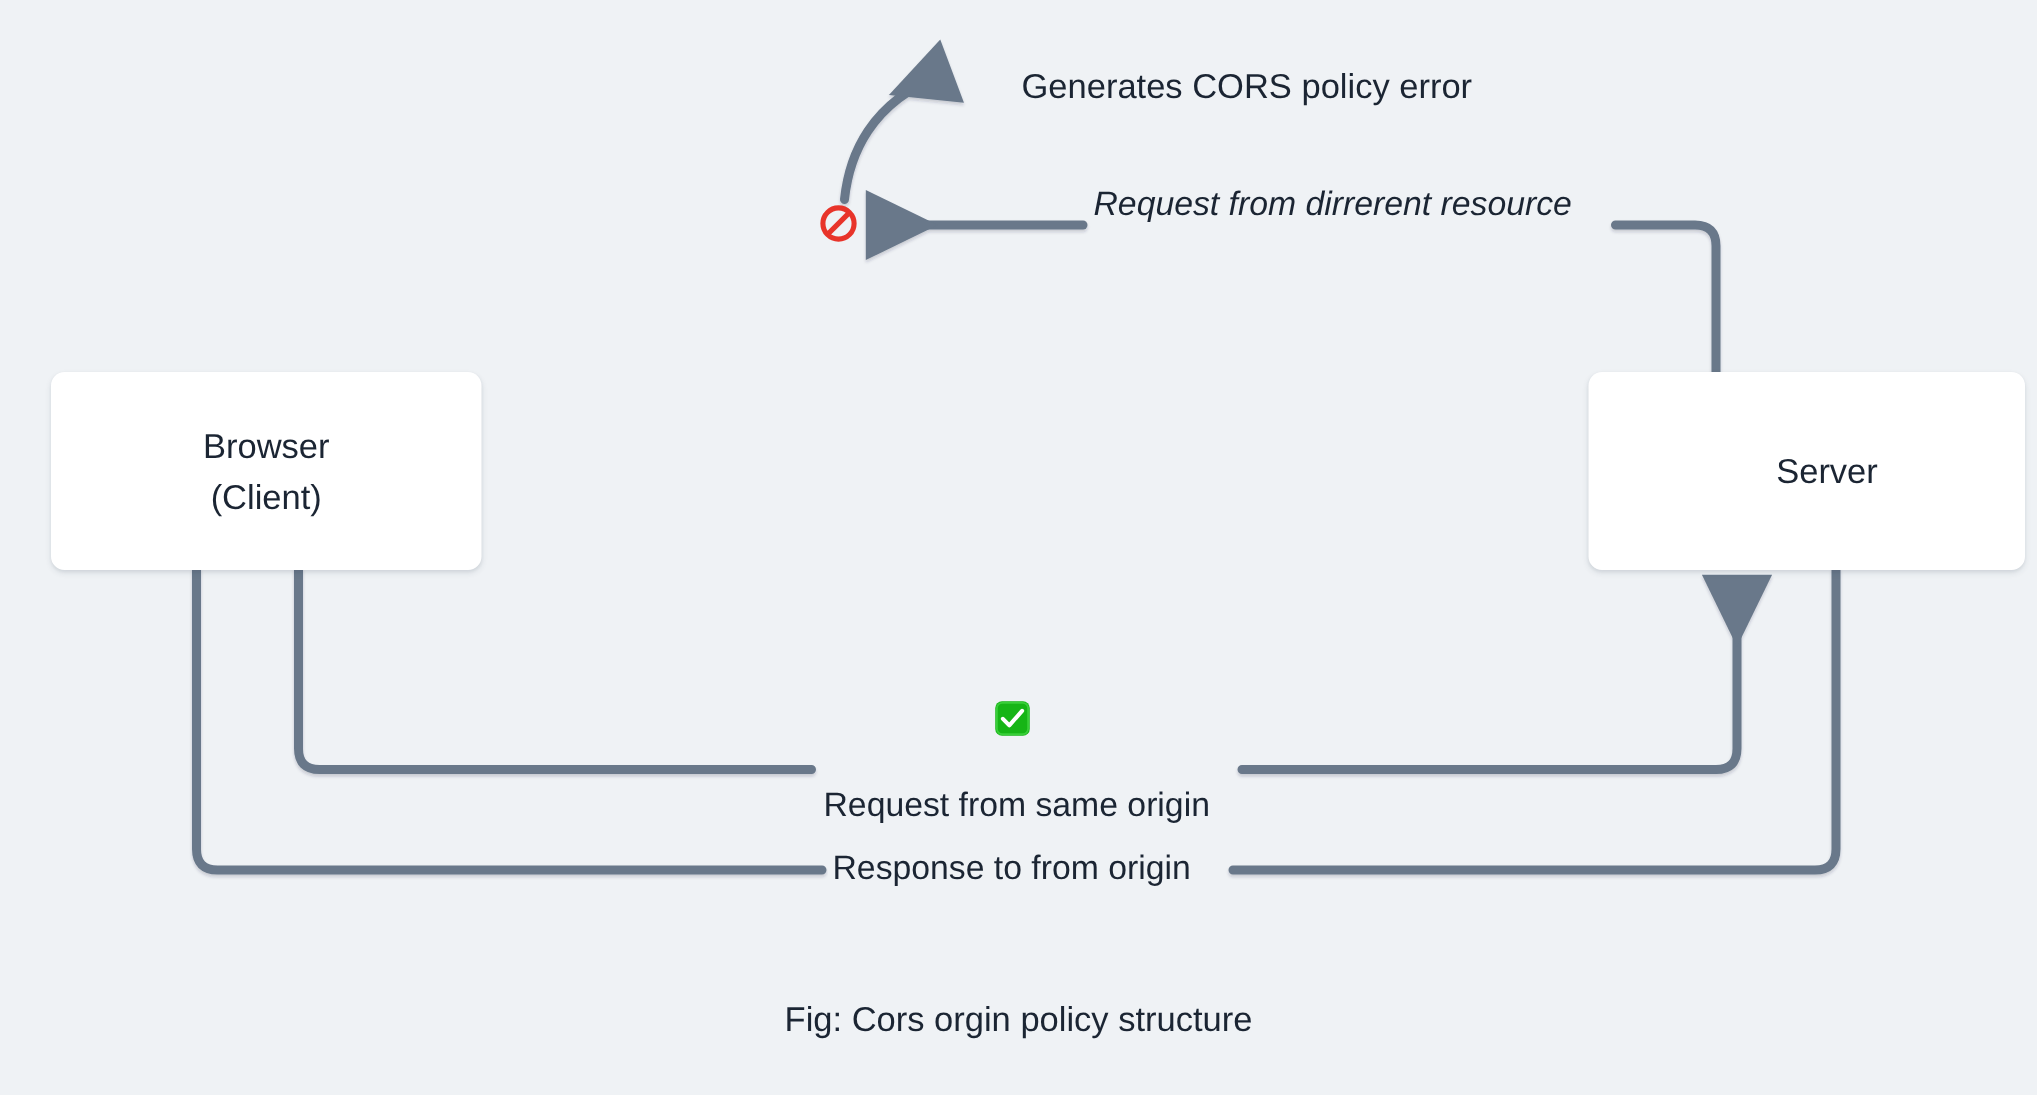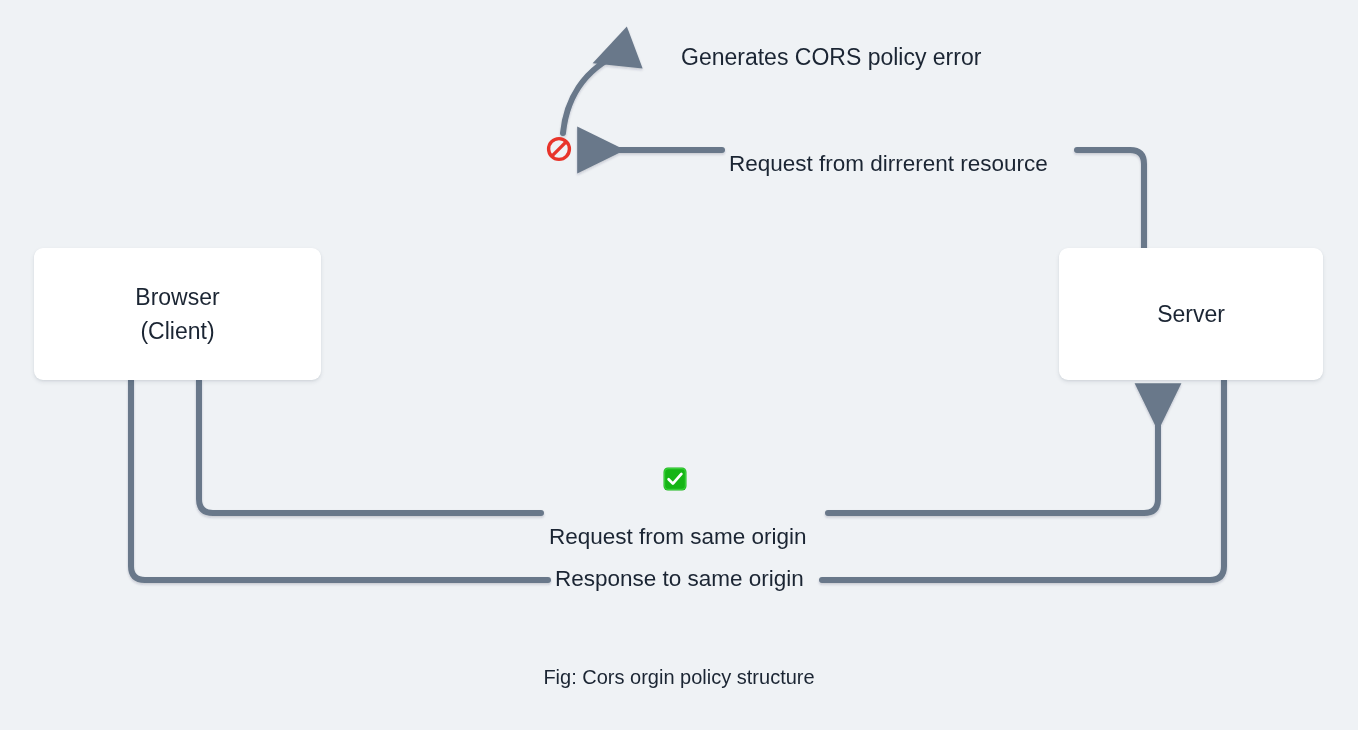--- a/index.html
+++ b/index.html
@@ -38,20 +38,21 @@
     left: 34px;
     top: 248px;
     width: 287px;
     height: 132px;
   }
   #server-box {
     left: 1059px;
     top: 248px;
     width: 264px;
     height: 132px;
+    padding-left: 27px;
   }
   .node-label {
     white-space: pre-line;
   }
   .edge-label {
     position: absolute;
     color: #1b2533;
     font-size: 22.5px;
     line-height: 1;
     white-space: nowrap;
@@ -60,39 +61,40 @@
     padding: 0 3px;
   }
   #label-cors-error {
     left: 646px;
     top: 46px;
     font-size: 23px;
     margin-left: 32px;
   }
   #label-diff-resource {
     left: 726px;
-    top: 153px;
+    top: 125px;
+    font-style: italic;
   }
   #label-same-origin-req {
     left: 546px;
     top: 502px;
     margin-top: 24px;
   }
   #label-same-origin-res {
     left: 552px;
     top: 568px;
   }
   #caption {
     position: absolute;
     left: 0;
     top: 666px;
     width: 1358px;
     text-align: center;
     color: #1b2533;
-    font-size: 20px;
+    font-size: 23px;
     z-index: 6;
   }
   .emoji-icon {
     position: absolute;
     z-index: 7;
   }
   #blocked-icon {
     left: 546px;
     top: 136px;
     width: 26px;
@@ -147,21 +149,21 @@
 <div class="node-box" id="server-box">
   <span class="node-label">Server</span>
 </div>
 
 <div class="edge-label" id="label-cors-error">Generates CORS policy error</div>
 
 <div class="edge-label" id="label-diff-resource">Request from dirrerent resource</div>
 
 <div class="edge-label" id="label-same-origin-req">Request from same origin</div>
 
-<div class="edge-label" id="label-same-origin-res">Response to same origin</div>
+<div class="edge-label" id="label-same-origin-res">Response to from origin</div>
 
 <svg class="emoji-icon" id="blocked-icon" viewBox="0 0 26 26" xmlns="http://www.w3.org/2000/svg">
   <circle cx="13" cy="13" r="10.4" fill="none" stroke="#e8342a" stroke-width="3.4"></circle>
   <line x1="5.9" y1="20.1" x2="20.1" y2="5.9" stroke="#e8342a" stroke-width="3.4" stroke-linecap="butt"></line>
 </svg>
 
 <svg class="emoji-icon" id="allowed-icon" viewBox="0 0 26 26" xmlns="http://www.w3.org/2000/svg">
   <rect x="1.5" y="1.5" width="23" height="23" rx="4.5" fill="#16b516"></rect>
   <rect x="2.6" y="2.6" width="20.8" height="20.8" rx="3.6" fill="none" stroke="#3fd43f" stroke-width="1.2" opacity="0.85"></rect>
   <path d="M 6.6 13.2 L 10.9 17.6 L 19.4 7.9" fill="none" stroke="#ffffff" stroke-width="2.7" stroke-linecap="round" stroke-linejoin="round"></path>

